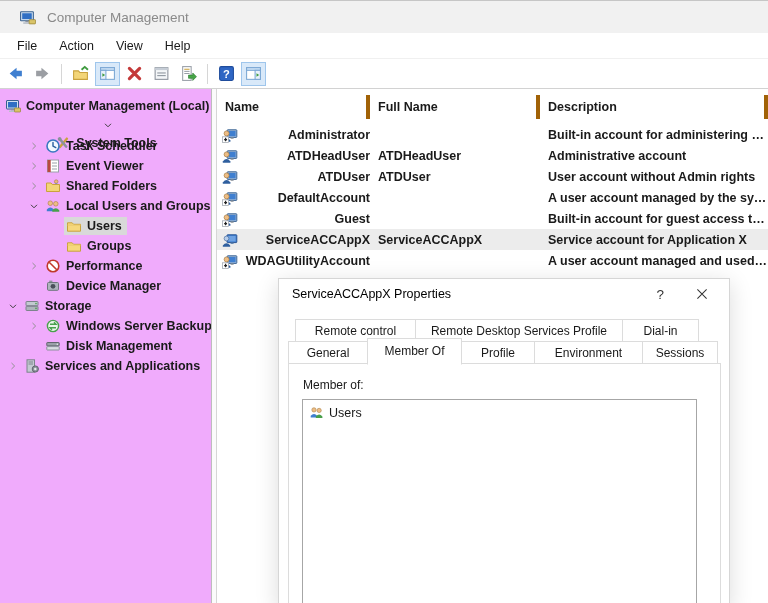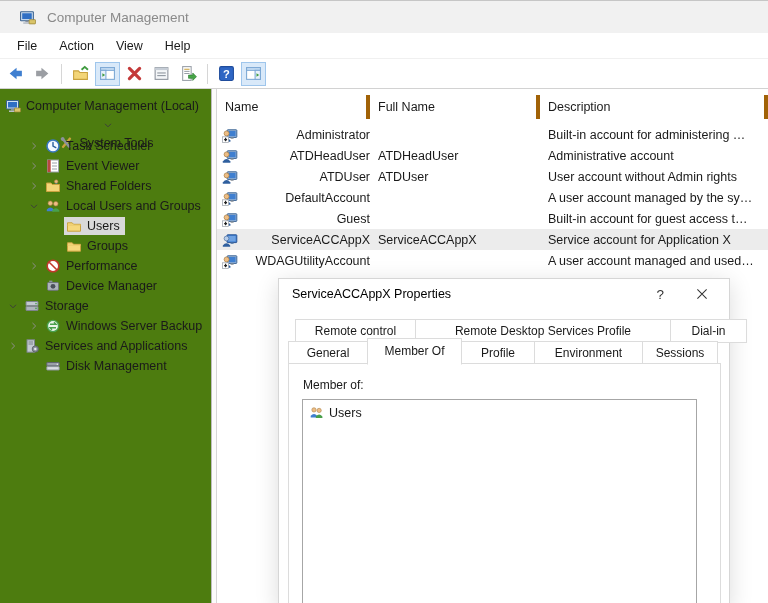--- a/index.html
+++ b/index.html
@@ -16,21 +16,21 @@
     border-bottom:1px solid #f0f0f0;box-sizing:border-box;}
   .menu-item{padding:0 11px;font-size:12.5px;color:#1a1a1a;}
   .toolbar{height:30px;background:#fff;border-bottom:1px solid #d2d2d2;
     display:flex;align-items:center;padding-left:2px;box-sizing:border-box;}
   .tb-btn{width:25px;height:24px;display:flex;align-items:center;justify-content:center;
     margin:0 1px;border:1px solid transparent;box-sizing:border-box;}
   .tb-btn.hl{background:#d9e9f9;border-color:#9fc6ec;}
   .tb-btn svg{width:17px;height:17px;display:block;}
   .tb-sep{width:1px;height:20px;background:#d6d6d6;margin:0 5px;}
   
-  .main{position:absolute;top:89px;left:0;right:0;bottom:0;display:flex;background:#4d7c0f;}
+  .main{position:absolute;top:89px;left:0;right:0;bottom:0;display:flex;background:#f0abfc;font-weight:bold;}
   .tree{width:211px;flex:0 0 211px;padding-top:7px;box-sizing:border-box;overflow:hidden;}
   .splitter{width:4px;flex:0 0 4px;border-left:1px solid #bdbdbd;border-right:1px solid #d6d6d6;background:#fbfbfb;}
   .tree-row{height:20px;display:flex;align-items:center;font-size:12.5px;white-space:nowrap;}
   .chev{width:18px;flex:0 0 18px;height:16px;display:flex;align-items:center;justify-content:center;}
   .chev svg{width:12px;height:12px;display:block;}
   .tree-node{display:flex;align-items:center;gap:5px;padding:1px 5px 1px 2px;}
   .tree-node.selected{background:#d9d9d9;}
   .ticon{width:16px;height:16px;flex:0 0 16px;}
   .ticon svg{width:16px;height:16px;display:block;}
   
@@ -360,50 +360,50 @@
         <span class="tree-node">
           <span class="ticon">
             <svg viewBox="0 0 16 16" xmlns="http://www.w3.org/2000/svg">
               <circle cx="8" cy="8" r="5.6" fill="#eaf4ea" stroke="#49a04c" stroke-width="1.4"></circle>
               <path d="M5 6.2 h6 l-2 -2 M11 9.8 h-6 l2 2" stroke="#49a04c" stroke-width="1.4" fill="none"></path>
             </svg>
           </span>
           <span>Windows Server Backup</span>
         </span>
       </div>
+      <div class="tree-row" style="padding-left: 25px;">
+        <span class="chev"></span>
+        <span class="tree-node">
+          <span class="ticon">
+            <svg viewBox="0 0 16 16" xmlns="http://www.w3.org/2000/svg">
+              <rect x="1.8" y="4.5" width="12.4" height="3.4" rx="0.5" fill="#9aa0a8" stroke="#61666e"></rect>
+              <rect x="1.8" y="8.6" width="12.4" height="3.4" rx="0.5" fill="#d9dde2" stroke="#8b929b"></rect>
+              <circle cx="12.3" cy="6.2" r="0.7" fill="#eef3ee"></circle>
+            </svg>
+          </span>
+          <span>Disk Management</span>
+        </span>
+      </div>
       <div class="tree-row" style="padding-left: 4px;">
         <span class="chev">
           <svg viewBox="0 0 16 16" xmlns="http://www.w3.org/2000/svg">
             <path d="M6 4 L10.2 8 L6 12" fill="none" stroke="#8f8f8f" stroke-width="1.3"></path>
           </svg>
         </span>
         <span class="tree-node">
           <span class="ticon">
             <svg viewBox="0 0 16 16" xmlns="http://www.w3.org/2000/svg">
               <rect x="3" y="1.8" width="7.5" height="12.4" fill="#c3c9d1" stroke="#7d838c"></rect>
               <line x1="4.5" y1="4" x2="9" y2="4" stroke="#7d838c"></line>
               <line x1="4.5" y1="6" x2="9" y2="6" stroke="#7d838c"></line>
               <circle cx="11.3" cy="11" r="3.1" fill="#8b929b" stroke="#61666e"></circle>
               <circle cx="11.3" cy="11" r="1.2" fill="#e8eaed"></circle>
             </svg>
           </span>
           <span>Services and Applications</span>
-        </span>
-      </div>
-      <div class="tree-row" style="padding-left: 25px;">
-        <span class="chev"></span>
-        <span class="tree-node">
-          <span class="ticon">
-            <svg viewBox="0 0 16 16" xmlns="http://www.w3.org/2000/svg">
-              <rect x="1.8" y="4.5" width="12.4" height="3.4" rx="0.5" fill="#9aa0a8" stroke="#61666e"></rect>
-              <rect x="1.8" y="8.6" width="12.4" height="3.4" rx="0.5" fill="#d9dde2" stroke="#8b929b"></rect>
-              <circle cx="12.3" cy="6.2" r="0.7" fill="#eef3ee"></circle>
-            </svg>
-          </span>
-          <span>Disk Management</span>
         </span>
       </div>
     </div>
   <div class="splitter"></div>
   <div class="listpane">
     <div class="list-header" id="list-header">
         <div class="hcell" style="width: 153px; flex: 0 0 153px;">Name</div>
         <div class="hcell" style="width: 170px; flex: 0 0 170px; text-align: right;">Full Name</div>
         <div class="hcell" style="width: 228px; flex: 0 0 228px;">Description</div>
       </div>
@@ -539,21 +539,21 @@
       <span class="dlg-help">?</span>
       <span class="dlg-close" id="dlg-close">
           <svg viewBox="0 0 13 13" xmlns="http://www.w3.org/2000/svg">
             <path d="M1.5 1.5 L11.5 11.5 M11.5 1.5 L1.5 11.5" stroke="#333" stroke-width="1.1"></path>
           </svg>
         </span>
     </span>
   </div>
   <div class="tabs-back" id="tabs-back">
       <div class="tab" style="width: 121px;">Remote control</div>
-      <div class="tab" style="width: 256px;">Remote Desktop Services Profile</div>
+      <div class="tab" style="width: 208px;">Remote Desktop Services Profile</div>
       <div class="tab" style="width: 77px;">Dial-in</div>
     </div>
   <div class="tabs-front" id="tabs-front">
       <div class="tab" style="width: 80px;">General</div>
       <div class="tab active" style="width: 95px;">Member Of</div>
       <div class="tab" style="width: 74px;">Profile</div>
       <div class="tab" style="width: 109px;">Environment</div>
       <div class="tab" style="width: 76px;">Sessions</div>
     </div>
   <div class="dlg-body">

